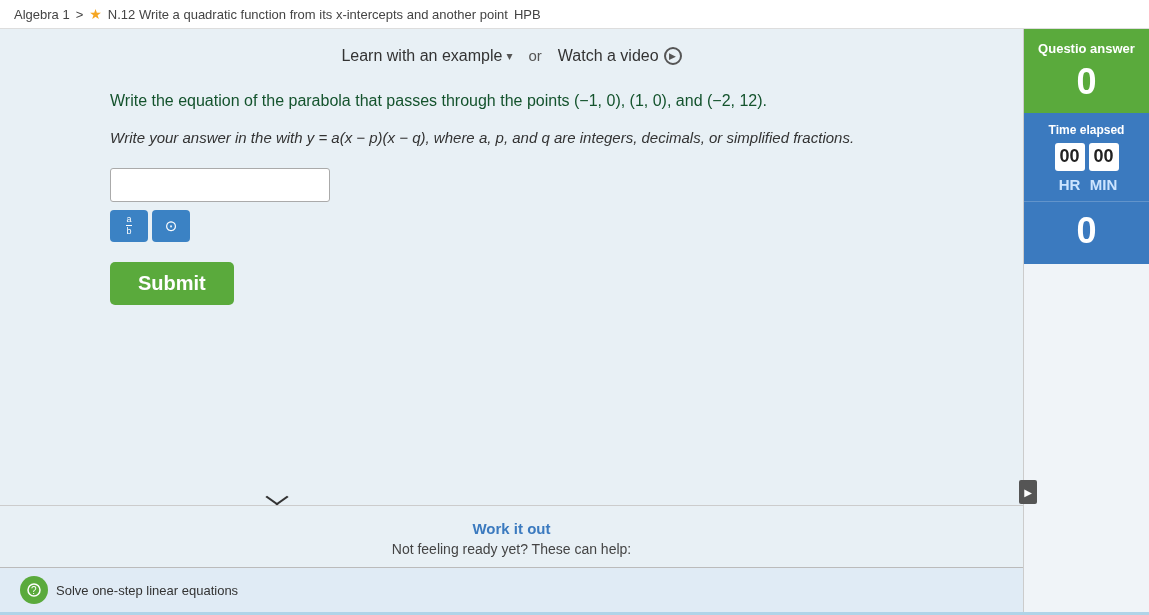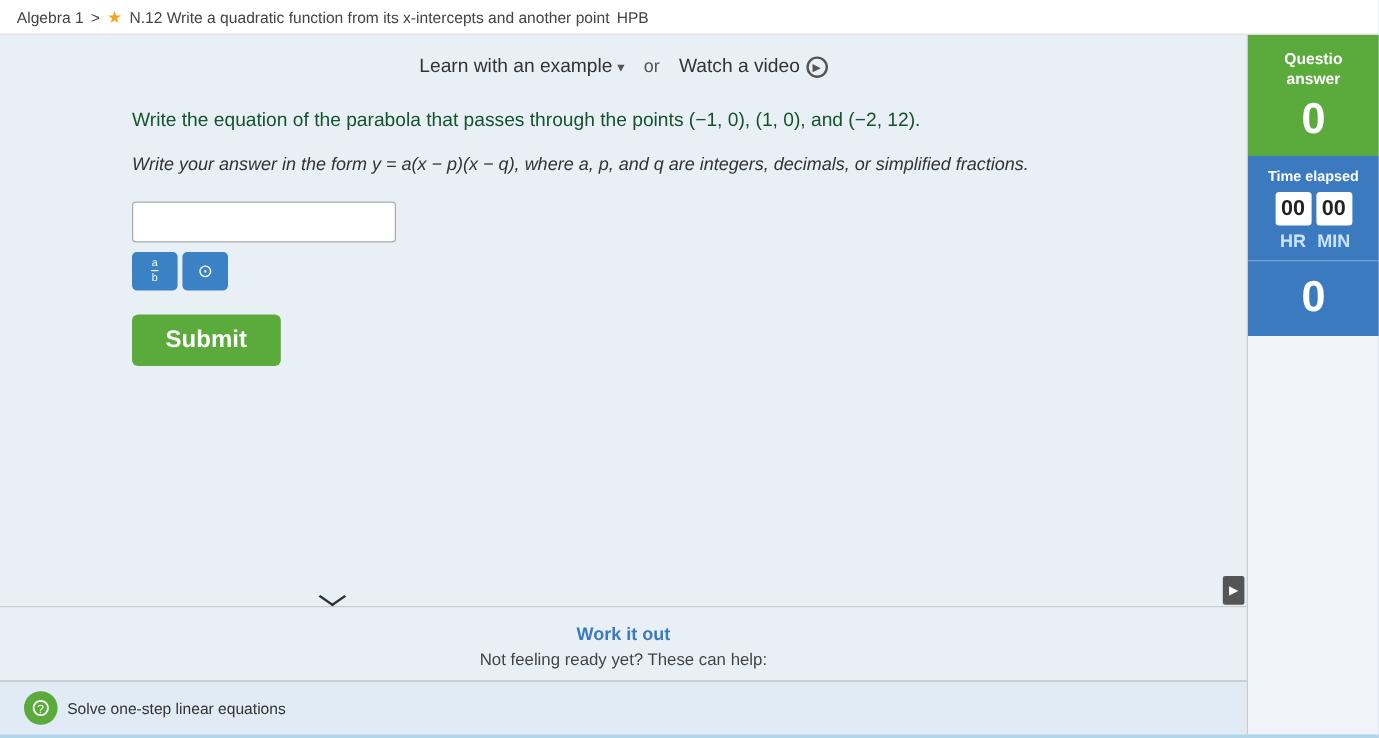--- a/index.html
+++ b/index.html
@@ -215,21 +215,21 @@
       height: 28px;
       background: #5aaa3c;
       border-radius: 50%;
       display: flex;
       align-items: center;
       justify-content: center;
     }
 
     
     .right-sidebar {
-      width: 110px;
+      width: 126px;
       background: #f0f4f8;
       display: flex;
       flex-direction: column;
       border-left: 1px solid #ccc;
     }
 
     .sidebar-question-block {
       background: #5aaa3c;
       color: #fff;
       text-align: center;
@@ -375,21 +375,21 @@
       <button class="watch-video-btn">
         <span>Watch a video</span>
         <span class="circle-play">▶</span>
       </button>
     </div>
 
     <div class="question-content">
 
       <p class="problem-text">Write the equation of the parabola that passes through the points (−1, 0), (1, 0), and (−2, 12).</p>
 
-      <p class="instruction-text">Write your answer in the form y = a(x − p)(x − q), where a, p, and q are integers, decimals, or simplified fractions.</p>
+      <p class="instruction-text">Write your answer in the with y = a(x − p)(x − q), where a, p, and q are integers, decimals, or simplified fractions.</p>
 
       
       <div class="answer-area">
         <input class="answer-input" type="text" placeholder="" style="">
         <div class="input-tools">
           <button class="tool-btn" title="Fraction">
             <span class="frac-icon">
               <span class="num">a</span>
               <span class="den">b</span>
             </span>

